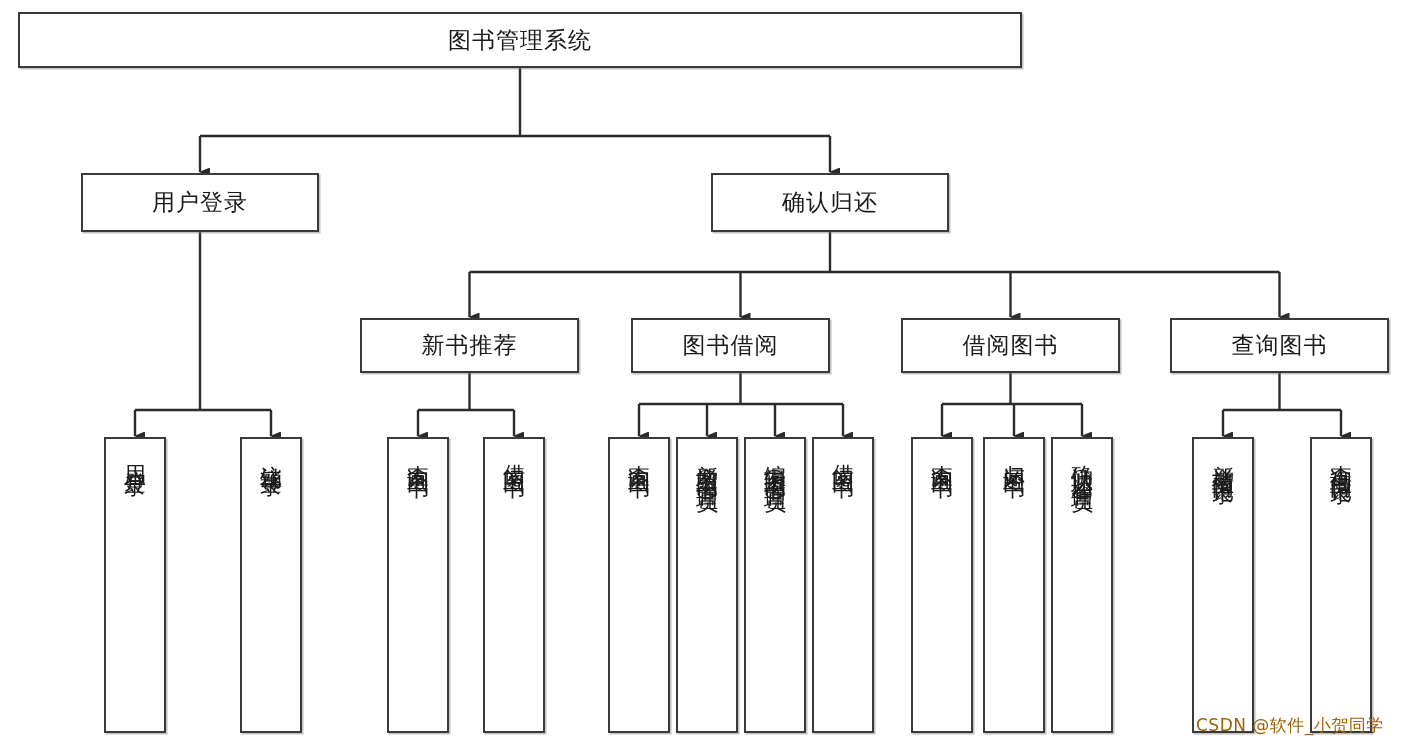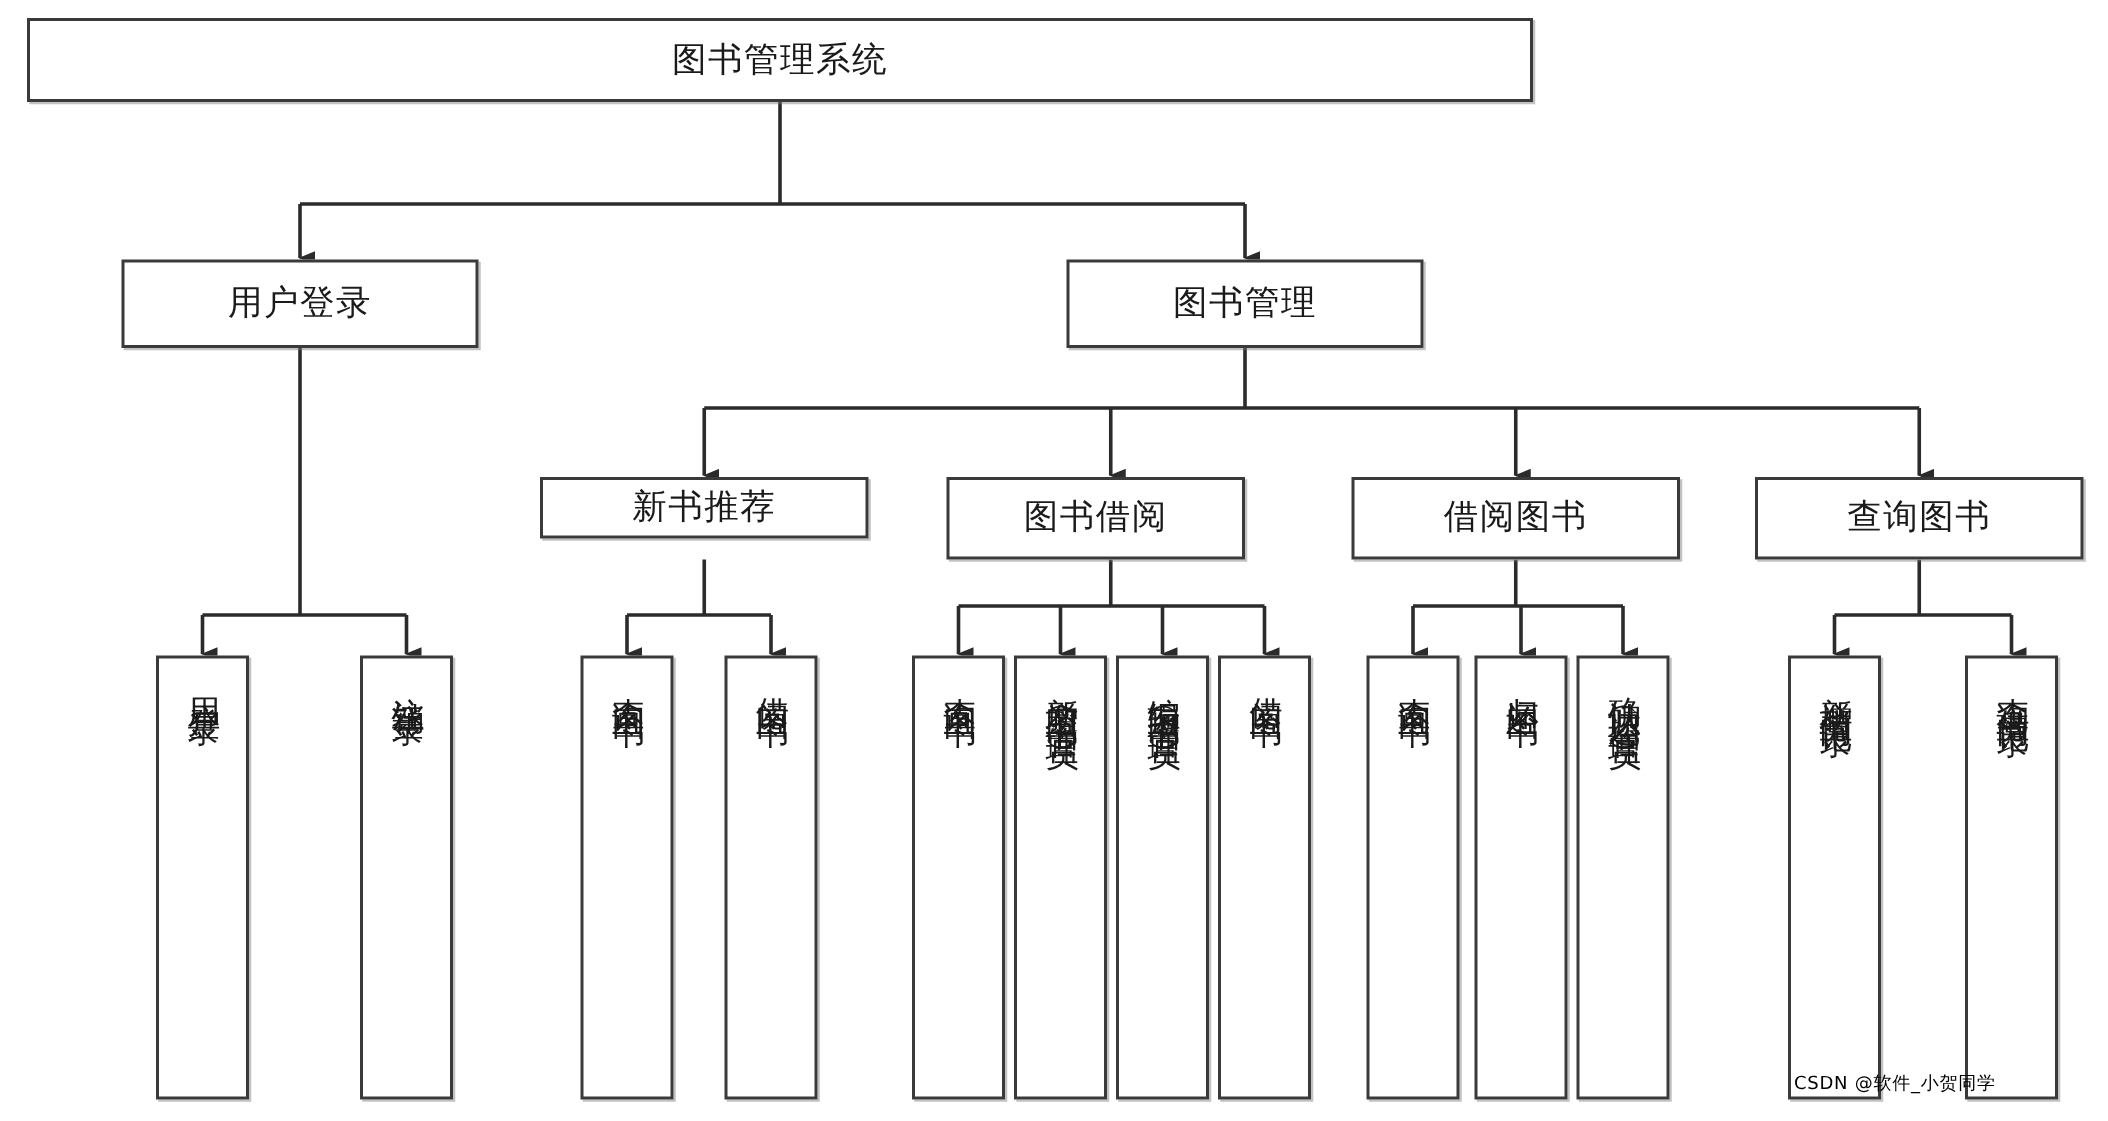--- a/index.html
+++ b/index.html
@@ -53,22 +53,22 @@
   .node-box.vertical .node-label {
     writing-mode: vertical-rl;
     text-orientation: upright;
     font-size: 22px;
     letter-spacing: 4px;
     line-height: 1;
     white-space: normal;
   }
   .watermark {
     position: absolute;
-    color: #000000;
-    font-size: 12px;
+    color: #a16207;
+    font-size: 17px;
     letter-spacing: 0.5px;
     white-space: nowrap;
     user-select: none;
   }
 </style>
 </head>
 <body>
 
 <div id="diagram-root">
 
@@ -116,23 +116,23 @@
   </svg>
 
   <div id="node-layer">
       <div class="node-box horizontal" style="left: 18px; top: 12px; width: 1004px; height: 56px;">
         <div class="node-label">图书管理系统</div>
       </div>
       <div class="node-box horizontal" style="left: 81px; top: 173px; width: 238px; height: 59px;">
         <div class="node-label">用户登录</div>
       </div>
       <div class="node-box horizontal" style="left: 711px; top: 173px; width: 238px; height: 59px;">
-        <div class="node-label">图书管理</div>
+        <div class="node-label">确认归还</div>
       </div>
-      <div class="node-box horizontal" style="left: 360px; top: 318px; width: 219px; height: 41px;">
+      <div class="node-box horizontal" style="left: 360px; top: 318px; width: 219px; height: 55px;">
         <div class="node-label">新书推荐</div>
       </div>
       <div class="node-box horizontal" style="left: 631px; top: 318px; width: 199px; height: 55px;">
         <div class="node-label">图书借阅</div>
       </div>
       <div class="node-box horizontal" style="left: 901px; top: 318px; width: 219px; height: 55px;">
         <div class="node-label">借阅图书</div>
       </div>
       <div class="node-box horizontal" style="left: 1170px; top: 318px; width: 219px; height: 55px;">
         <div class="node-label">查询图书</div>

